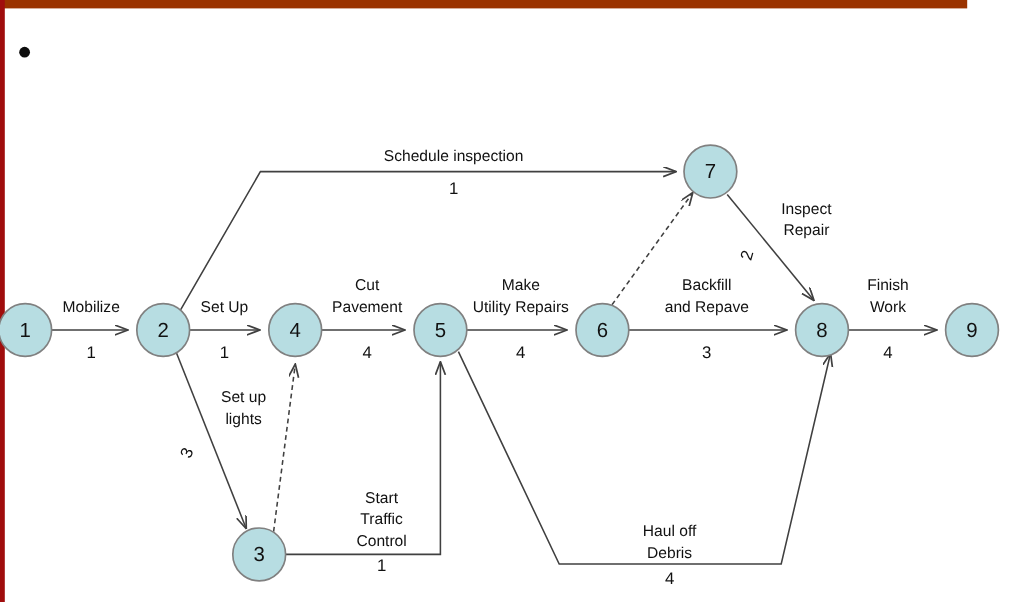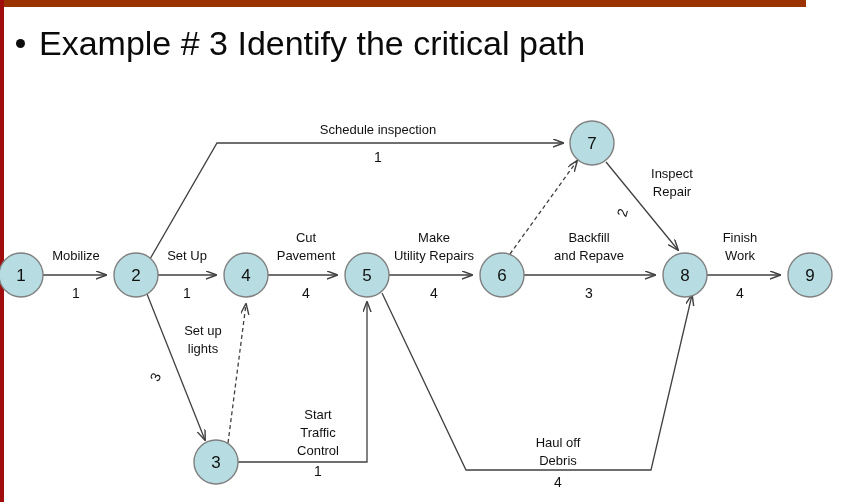--- a/index.html
+++ b/index.html
@@ -107,21 +107,20 @@
 </head>
 <body>
 
 <div id="slide">
 
   <div id="top-rule"></div>
   <div id="left-rule"></div>
 
   <div id="title-row">
     <div id="bullet-dot"></div>
-    <div id="title-text">Example # 3 Identify the critical path</div>
   </div>
 
   <div id="diagram-wrap">
     <svg id="network" width="842" height="420" viewBox="0 0 842 420" xmlns="http://www.w3.org/2000/svg">
       <defs>
         <marker id="arrow" markerWidth="9" markerHeight="9" refX="8" refY="3.2" orient="auto" markerUnits="strokeWidth">
           <path d="M0,0 L8.5,3.2 L0,6.4" fill="none" stroke="#404040" stroke-width="1.1"></path>
         </marker>
       </defs>
 

